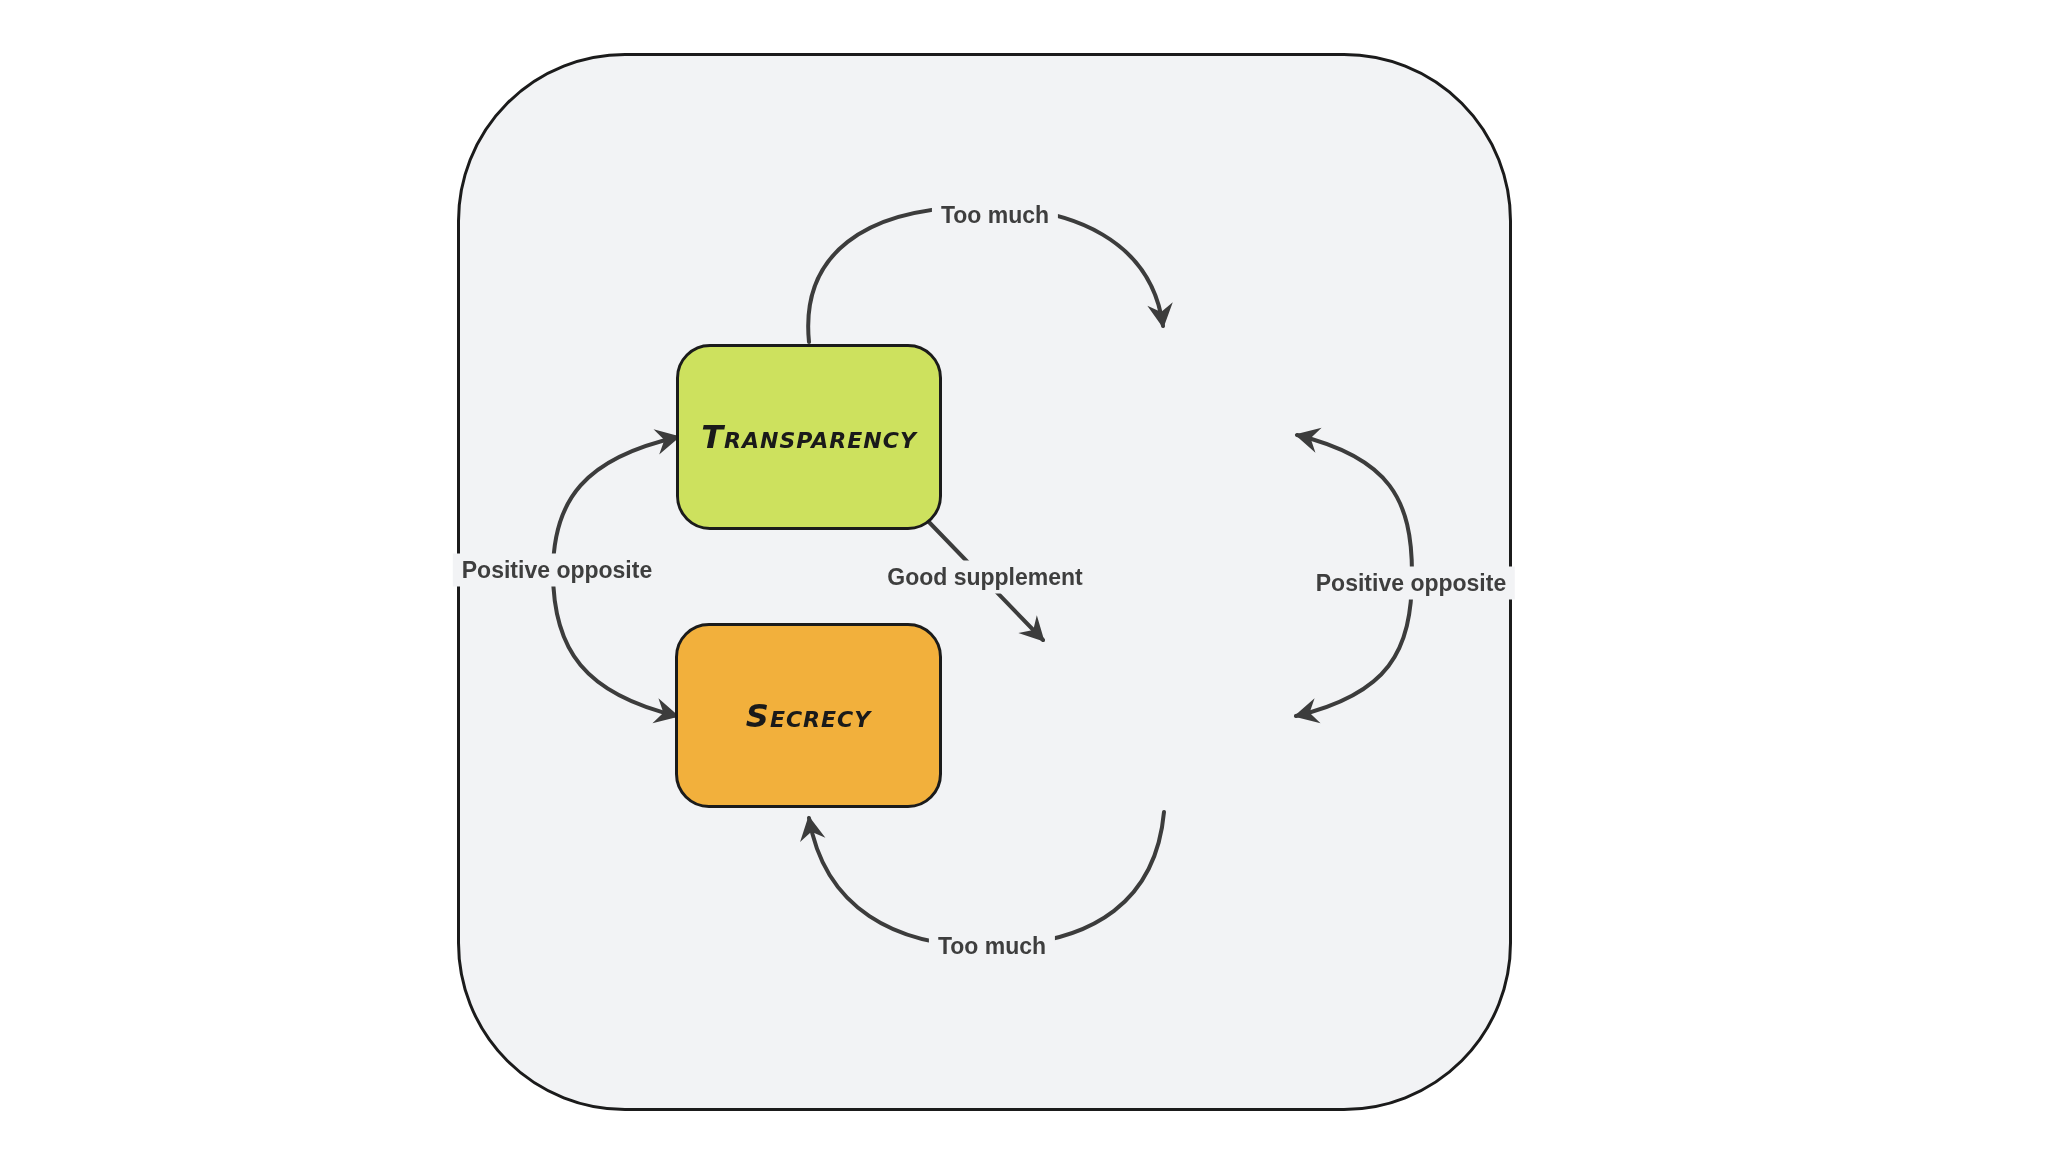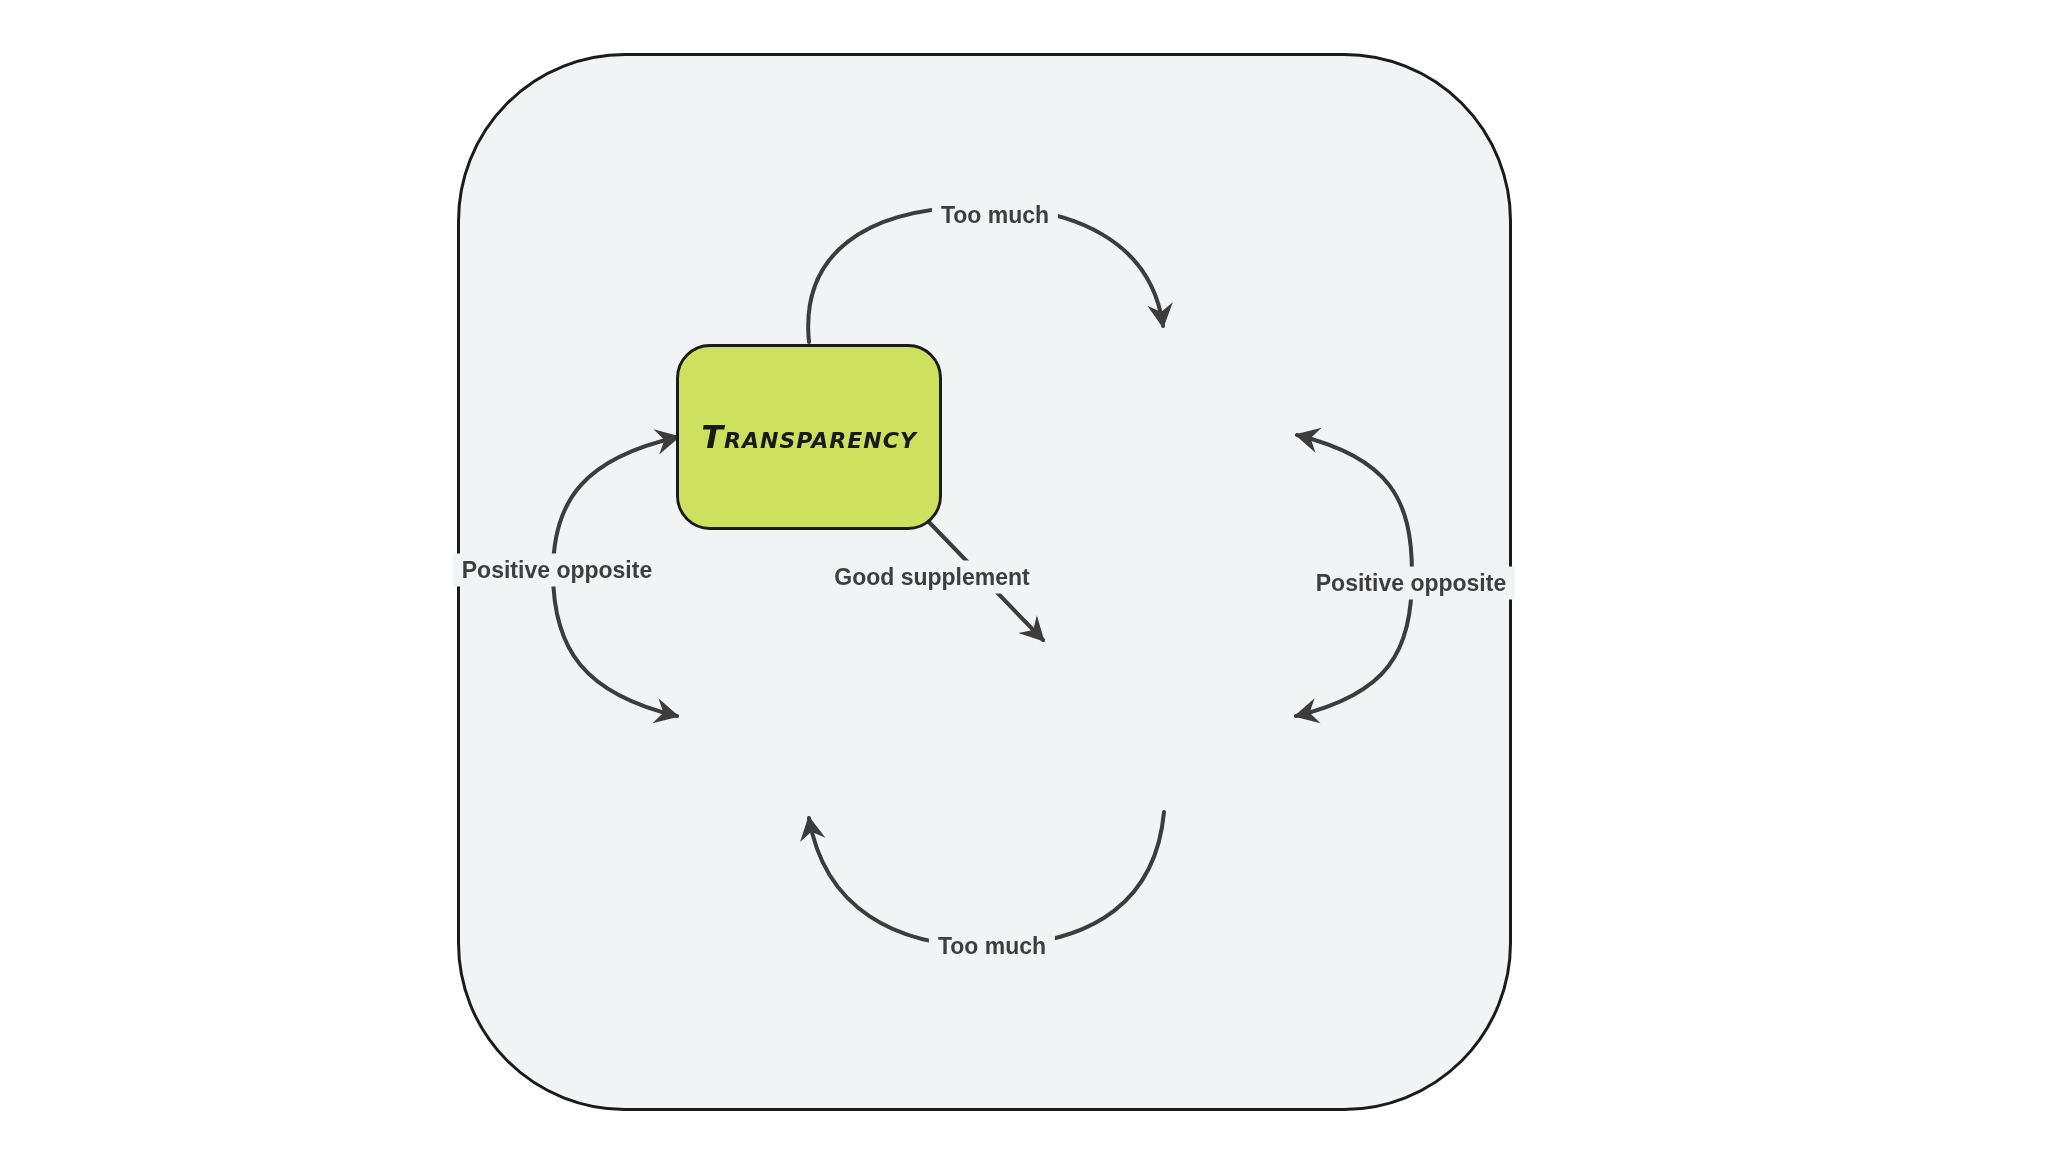--- a/index.html
+++ b/index.html
@@ -75,21 +75,21 @@
     background: var(--panel-bg, #f2f3f5);
     color: var(--edge-label, #3e3e3e);
     font-family: "Liberation Sans", sans-serif;
     font-weight: bold;
     font-size: 23px;
     padding: 3px 9px;
     white-space: nowrap;
   }
   .edge-label-top        { left: 995px;  top: 215px; }
   .edge-label-left       { left: 557px;  top: 570px; }
-  .edge-label-center     { left: 932px;  top: 577px; }
+  .edge-label-center     { left: 985px;  top: 577px; }
   .edge-label-right      { left: 1411px; top: 583px; }
   .edge-label-bottom     { left: 992px;  top: 946px; }
 </style>
 </head>
 <body>
 
 <div class="stage">
 
   <div class="panel"></div>
 
@@ -113,14 +113,17 @@
 
   <div class="edge-label edge-label-top">Too much</div>
   <div class="edge-label edge-label-left">Positive opposite</div>
   <div class="edge-label edge-label-center">Good supplement</div>
   <div class="edge-label edge-label-right">Positive opposite</div>
   <div class="edge-label edge-label-bottom">Too much</div>
 
   <div class="node green node-transparency">
     <span>Transparency</span>
   </div>
+  <div class="node orange node-secrecy">
+    <span>Secrecy</span>
+  </div>
 
 </div>
 
 </body></html>

